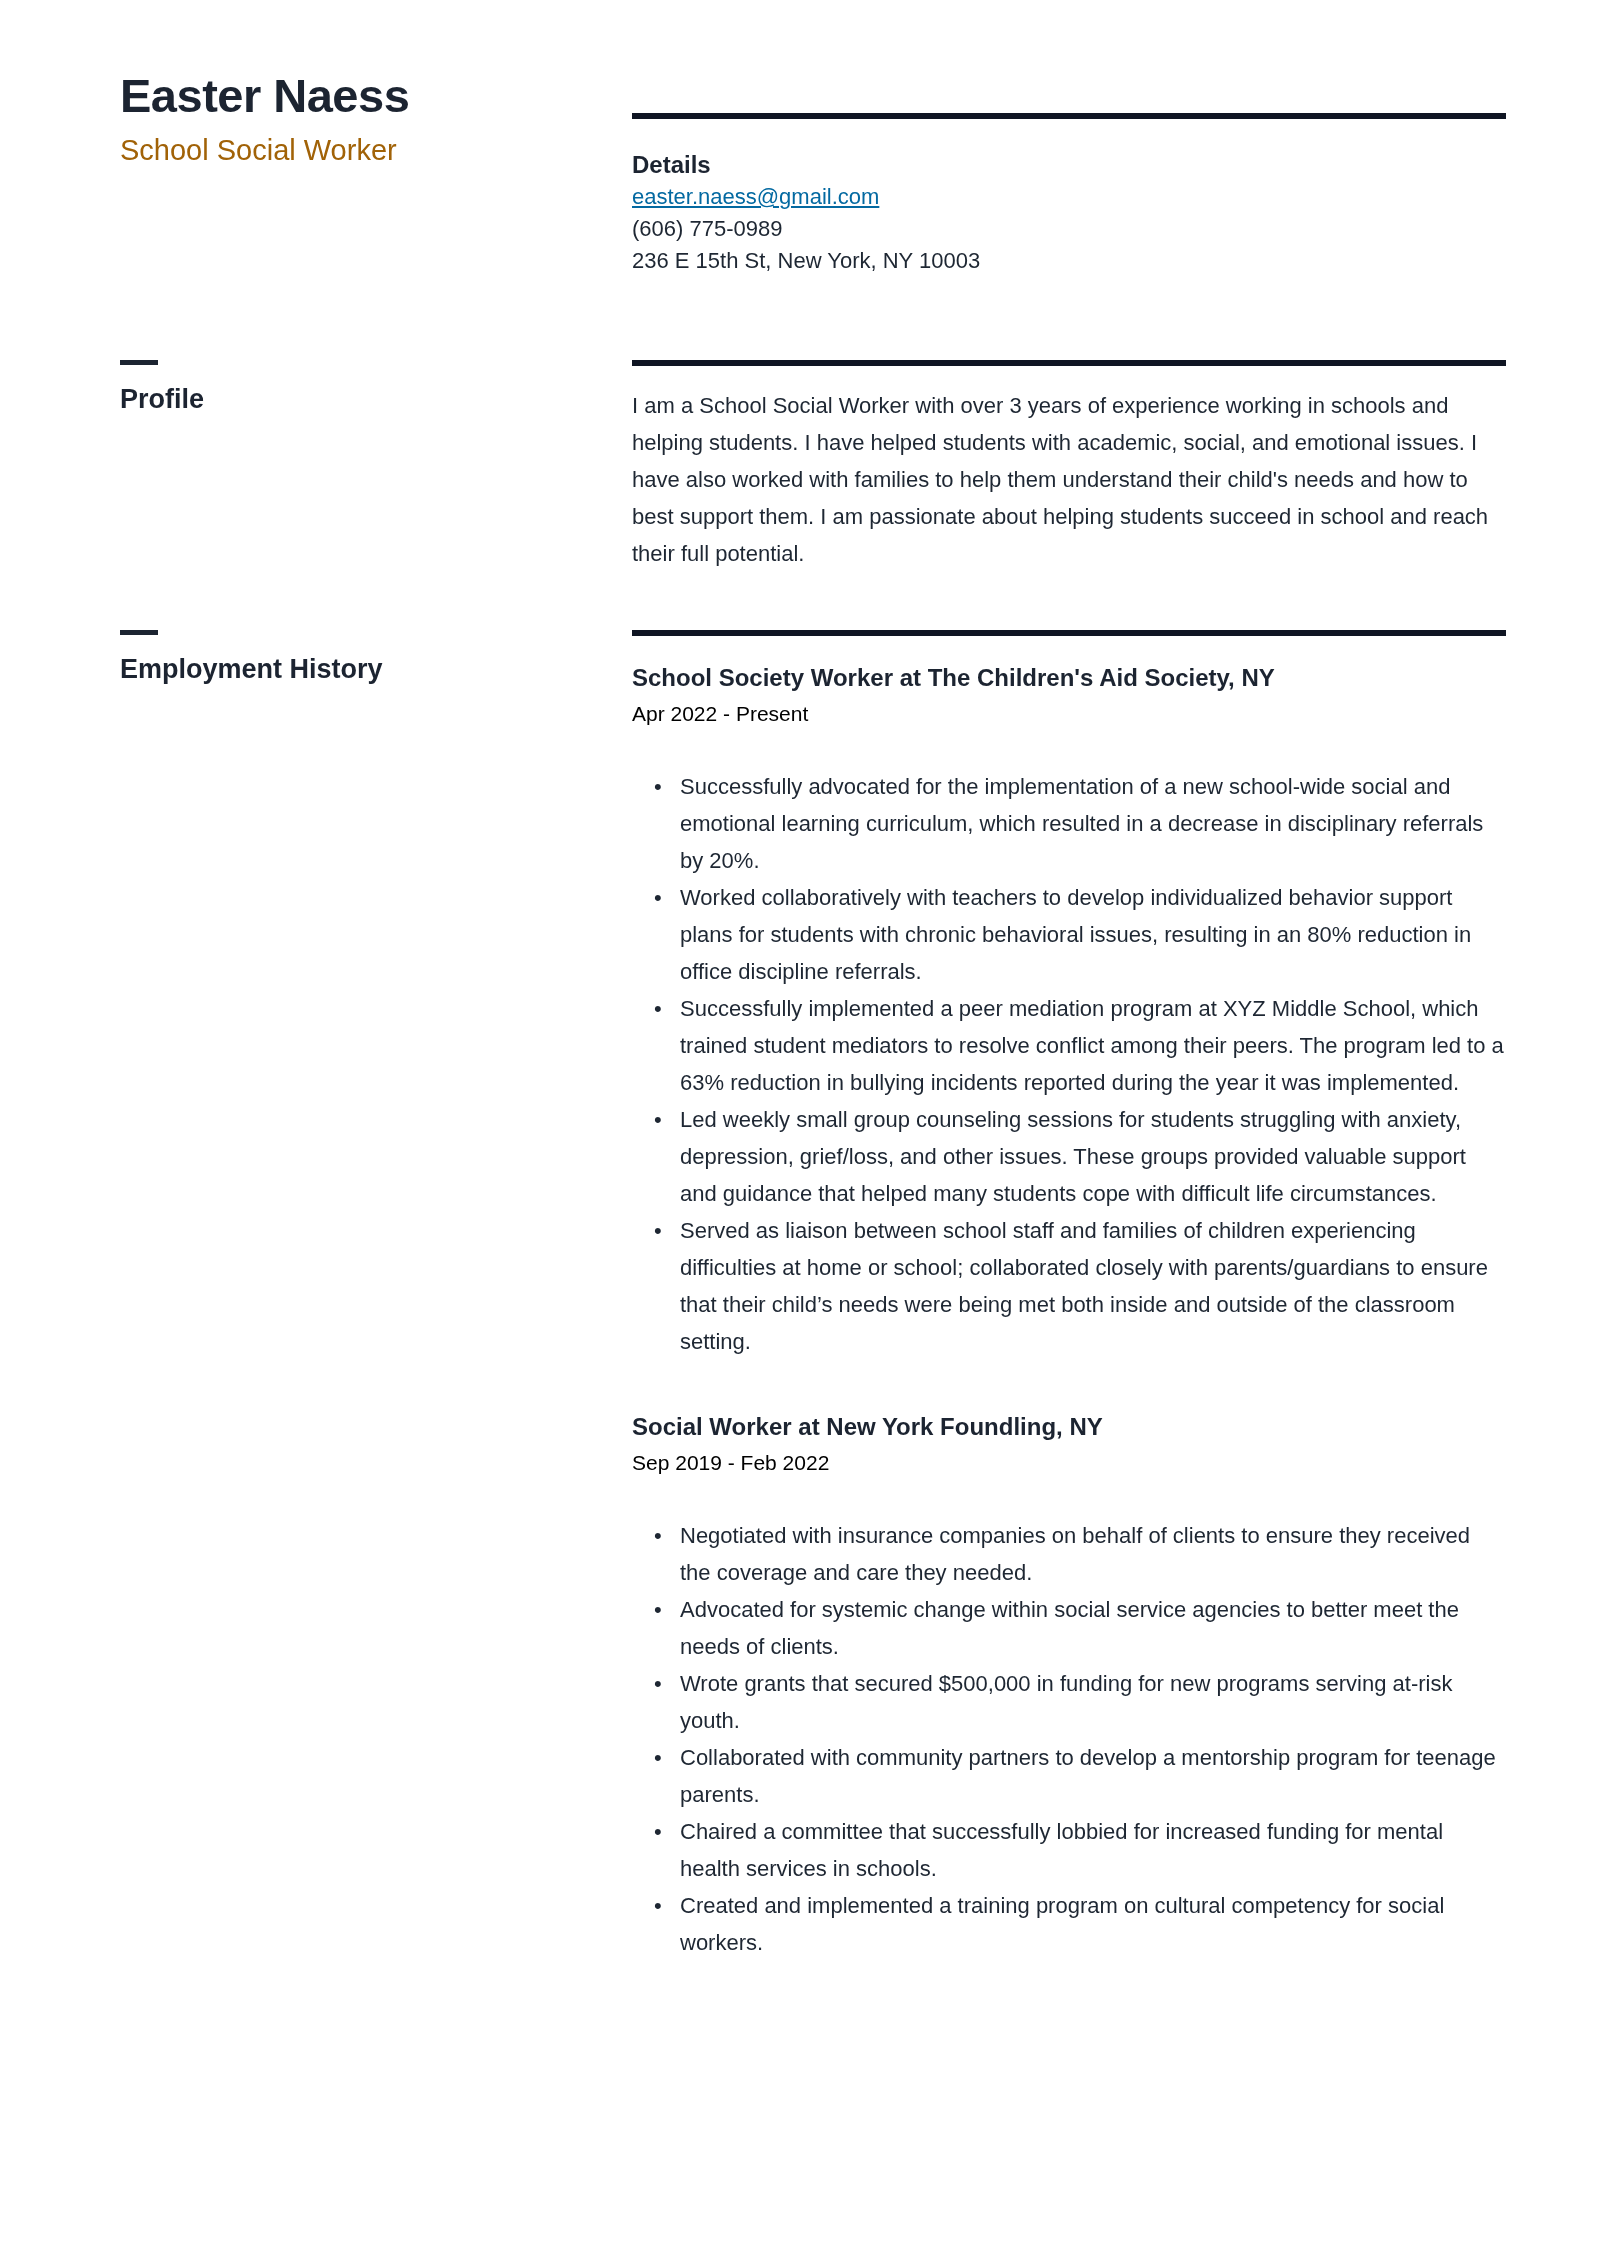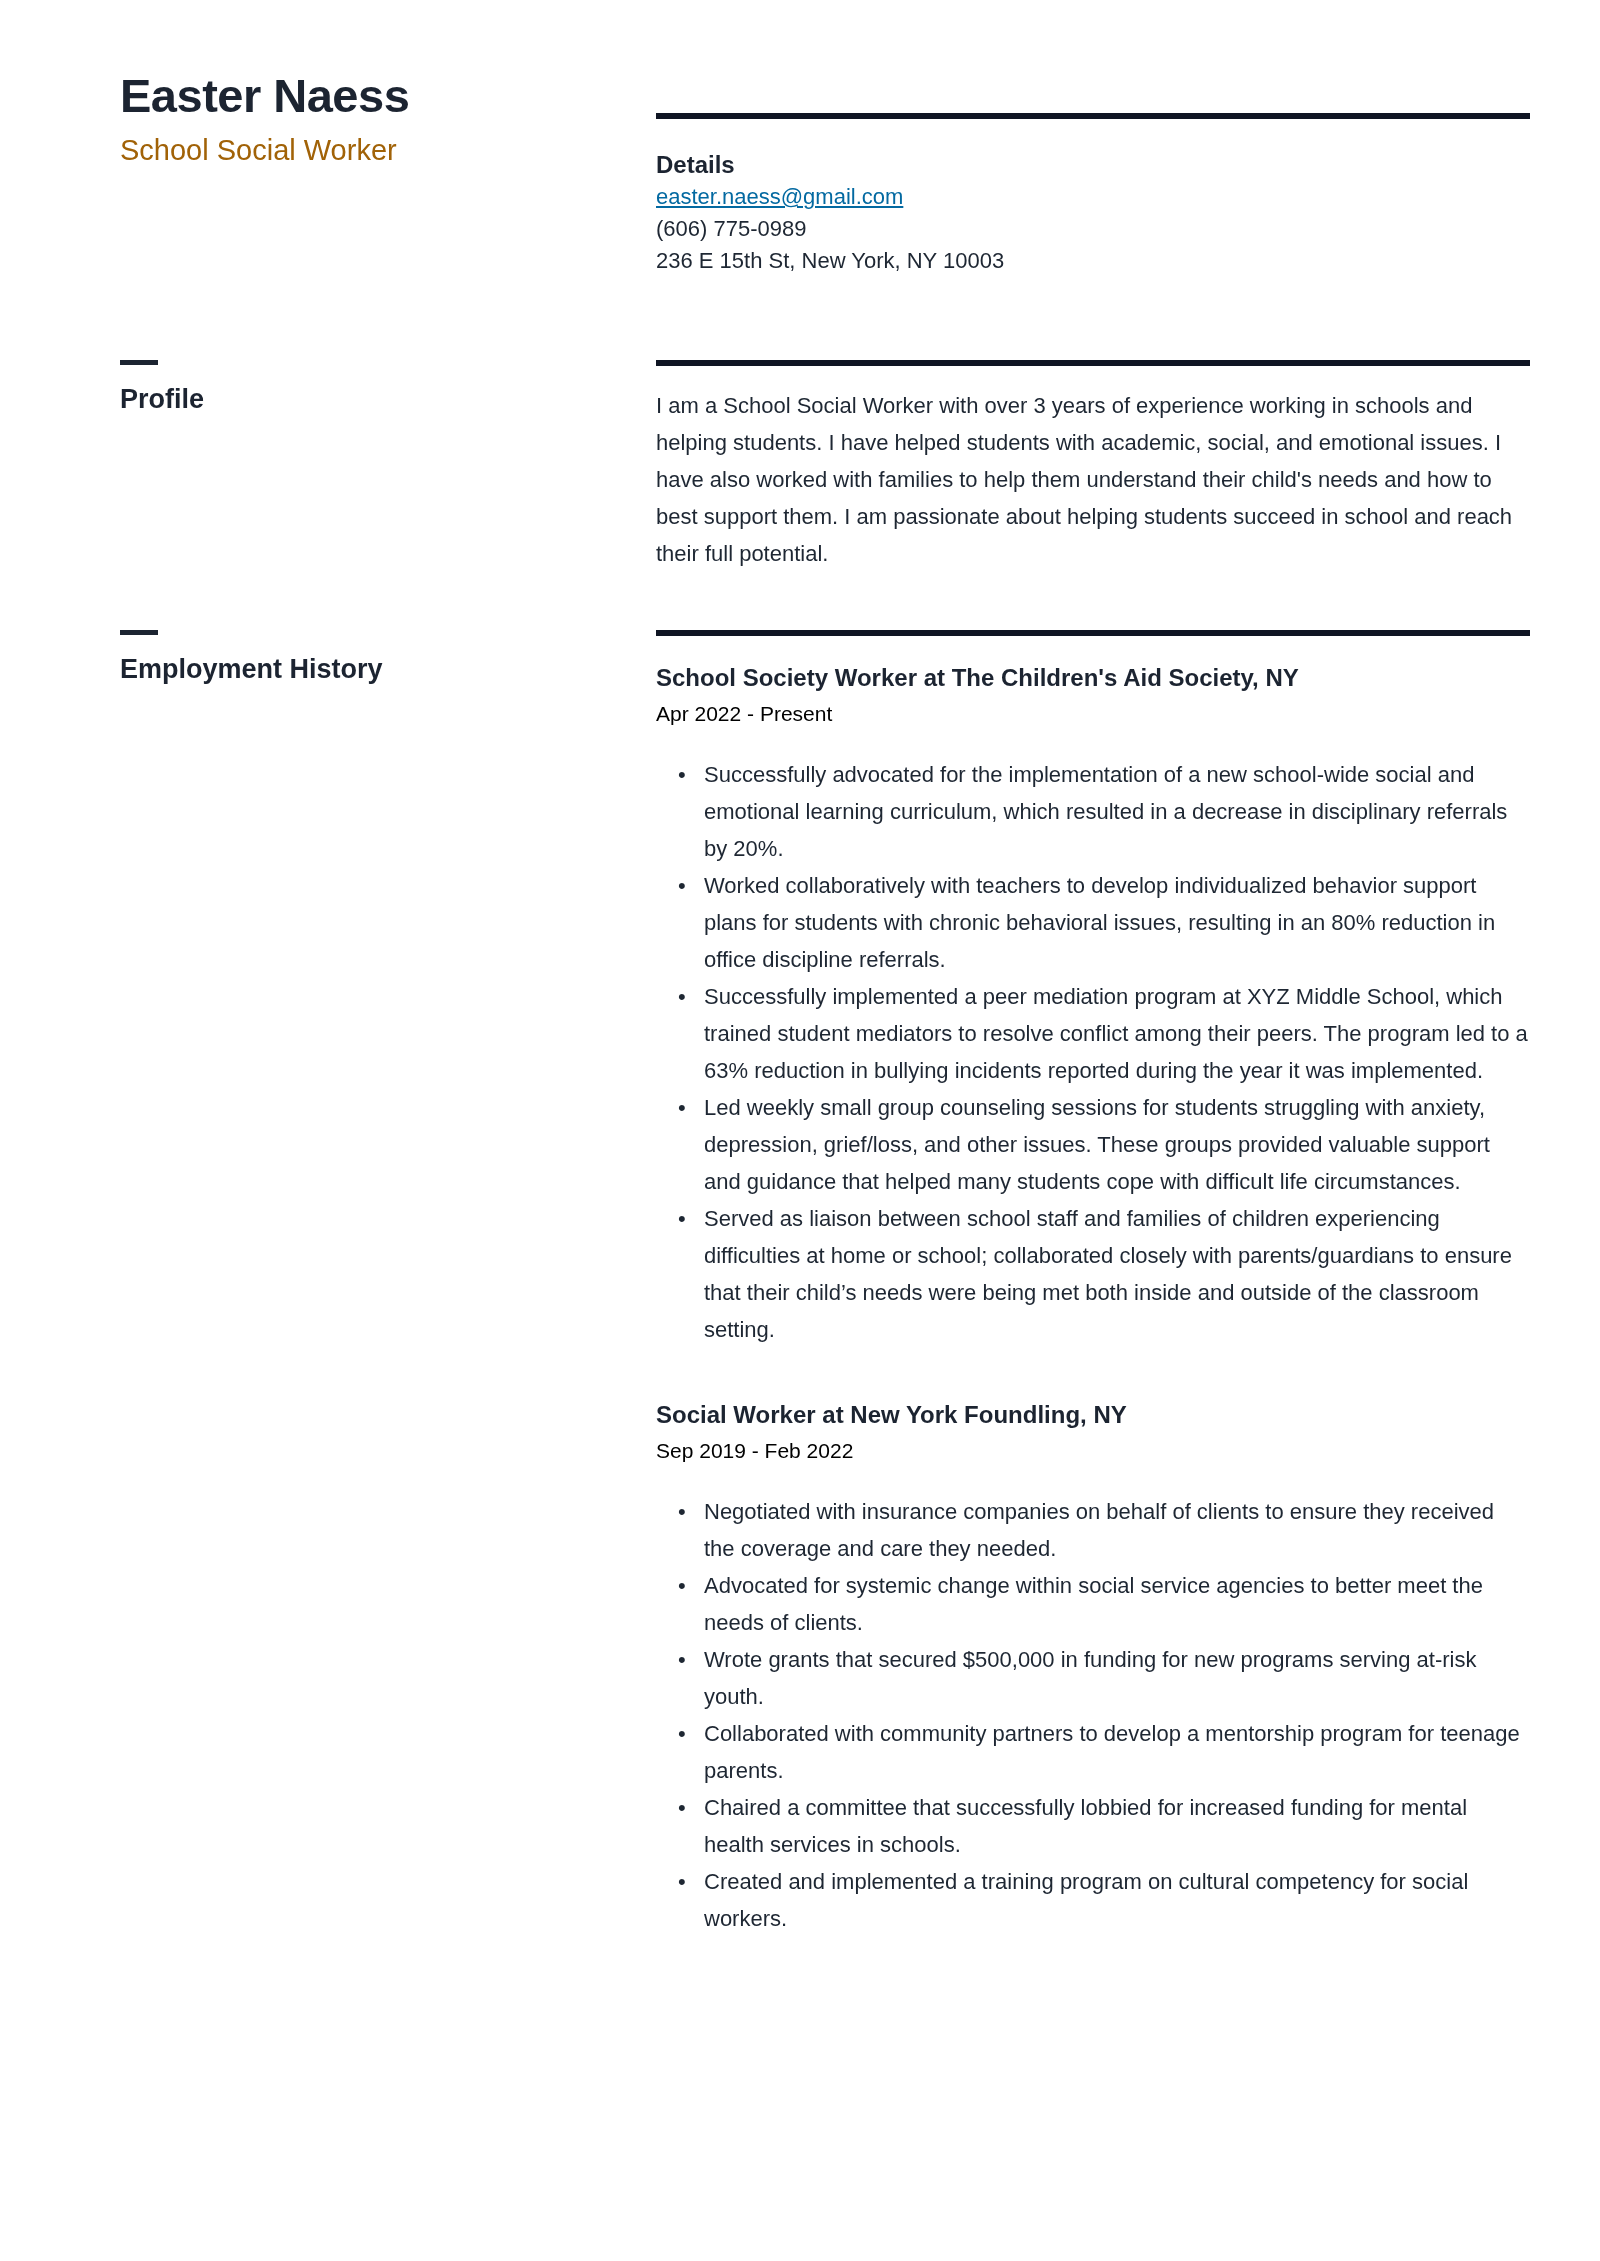--- a/index.html
+++ b/index.html
@@ -15,21 +15,20 @@
     box-sizing: border-box;
     width: 1600px;
     height: 2261px;
     padding: 68px 94px 0 120px;
     overflow: hidden;
   }
   .row {
     display: grid;
     grid-template-columns: 512px 874px;
     align-items: start;
-    gap: 24px;
   }
   
   .name {
     font-size: 47px;
     font-weight: 700;
     line-height: 56px;
     letter-spacing: -0.5px;
     color: #1c2431;
   }
   .job-subtitle {
@@ -93,21 +92,21 @@
     line-height: 33px;
     color: #1c2431;
   }
   .job-dates {
     font-size: 21px;
     line-height: 28px;
     margin-top: 6px;
     color: #000000;
   }
   ul.bullets {
-    margin: 28px 0 0 0;
+    margin: 40px 0 0 0;
     padding: 0 0 0 48px;
     list-style: none;
   }
   ul.bullets li {
     position: relative;
     font-size: 22px;
     line-height: 37px;
     color: #1e2733;
   }
   ul.bullets li::before {

